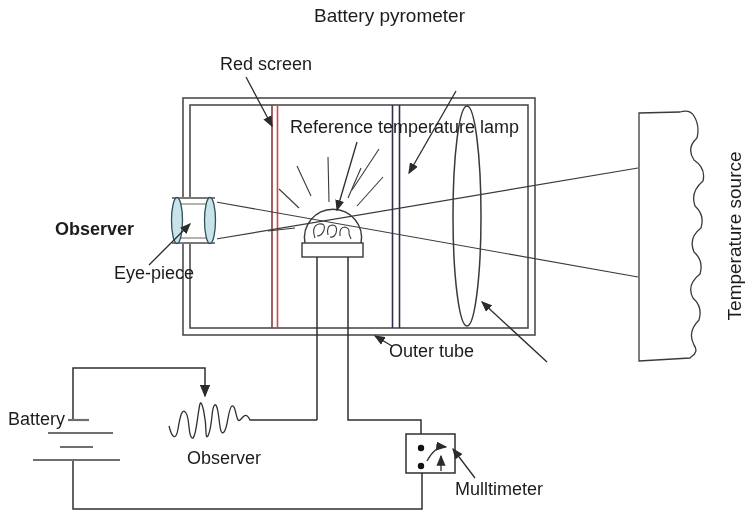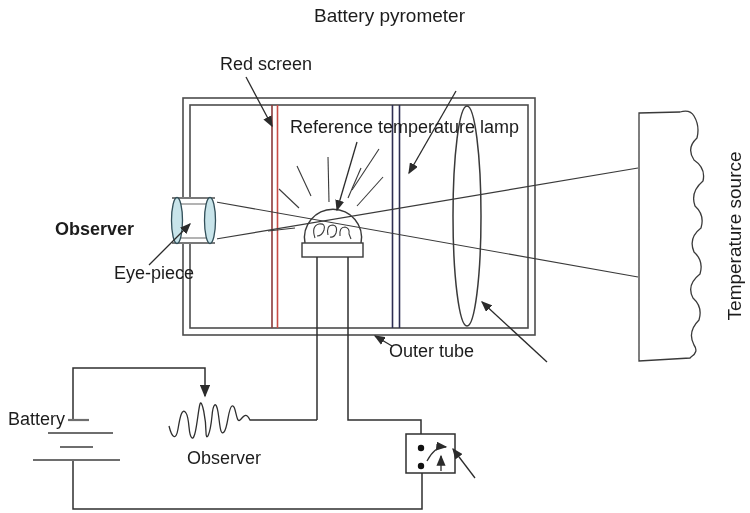--- a/index.html
+++ b/index.html
@@ -122,14 +122,15 @@
 
 <div class="lbl l-title">Battery pyrometer</div>
 <div class="lbl l-redfilter">Red screen</div>
 <div class="lbl l-reflamp">Reference temperature lamp</div>
 <div class="lbl l-observer">Observer</div>
 <div class="lbl l-eyepiece">Eye-piece</div>
 <div class="lbl l-outertube">Outer tube</div>
 <div class="lbl l-tempsource">Temperature source</div>
 <div class="lbl l-battery">Battery</div>
 <div class="lbl l-rheostat">Observer</div>
+<div class="lbl l-multimeter">Mulltimeter</div>
 
 </div>
 
 </body></html>

